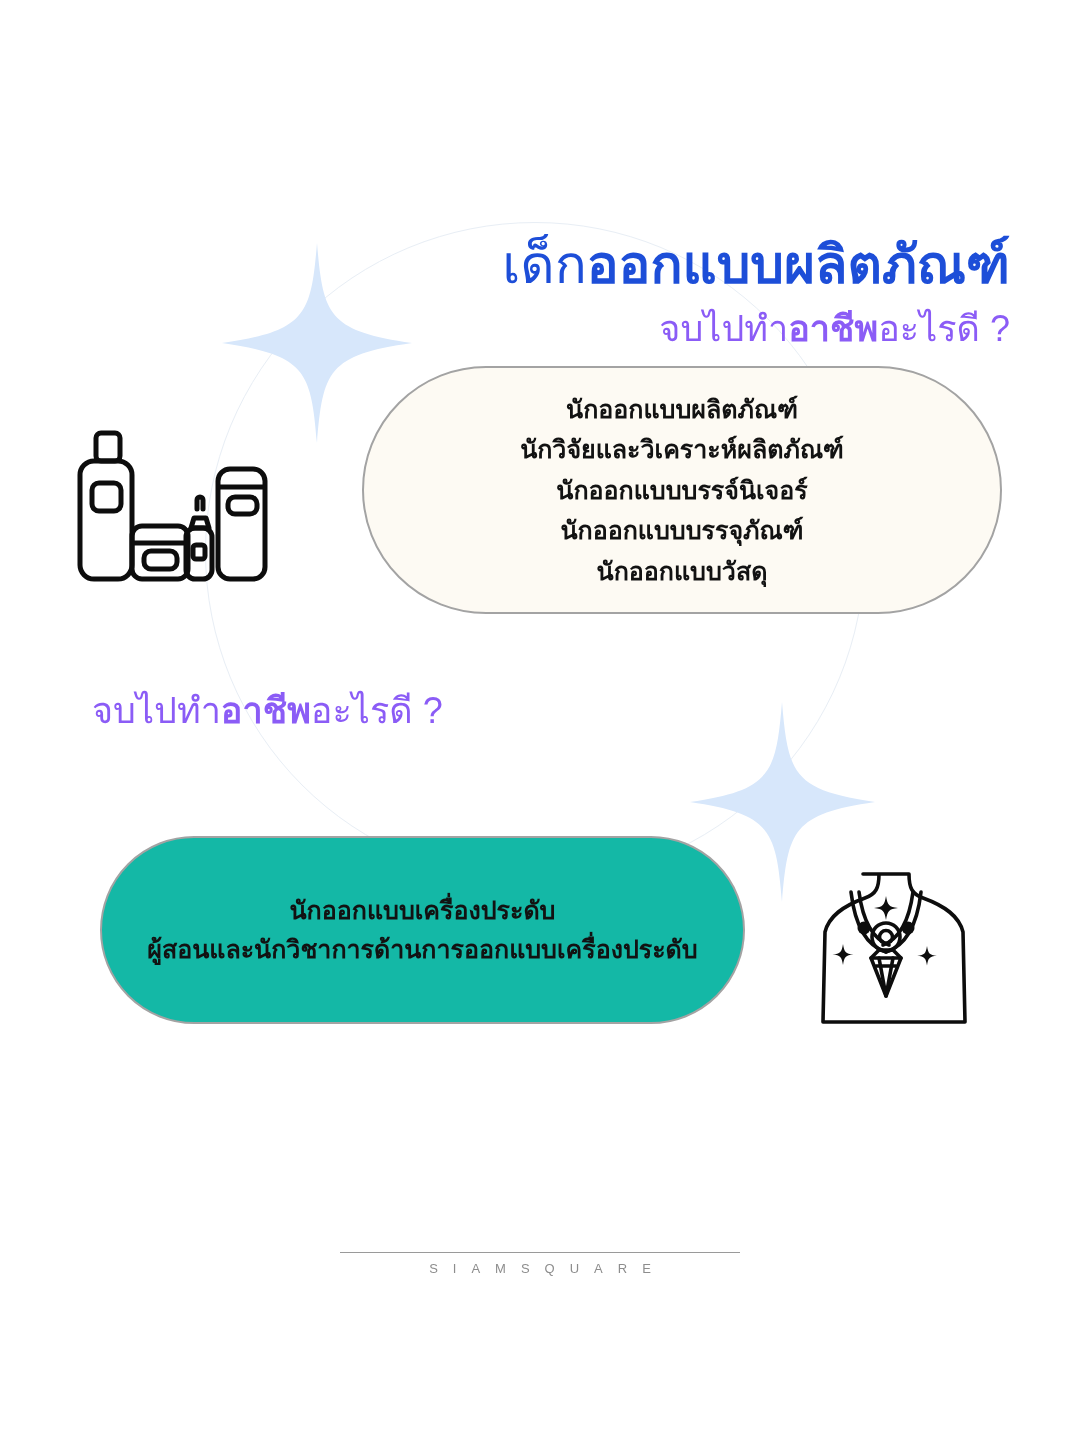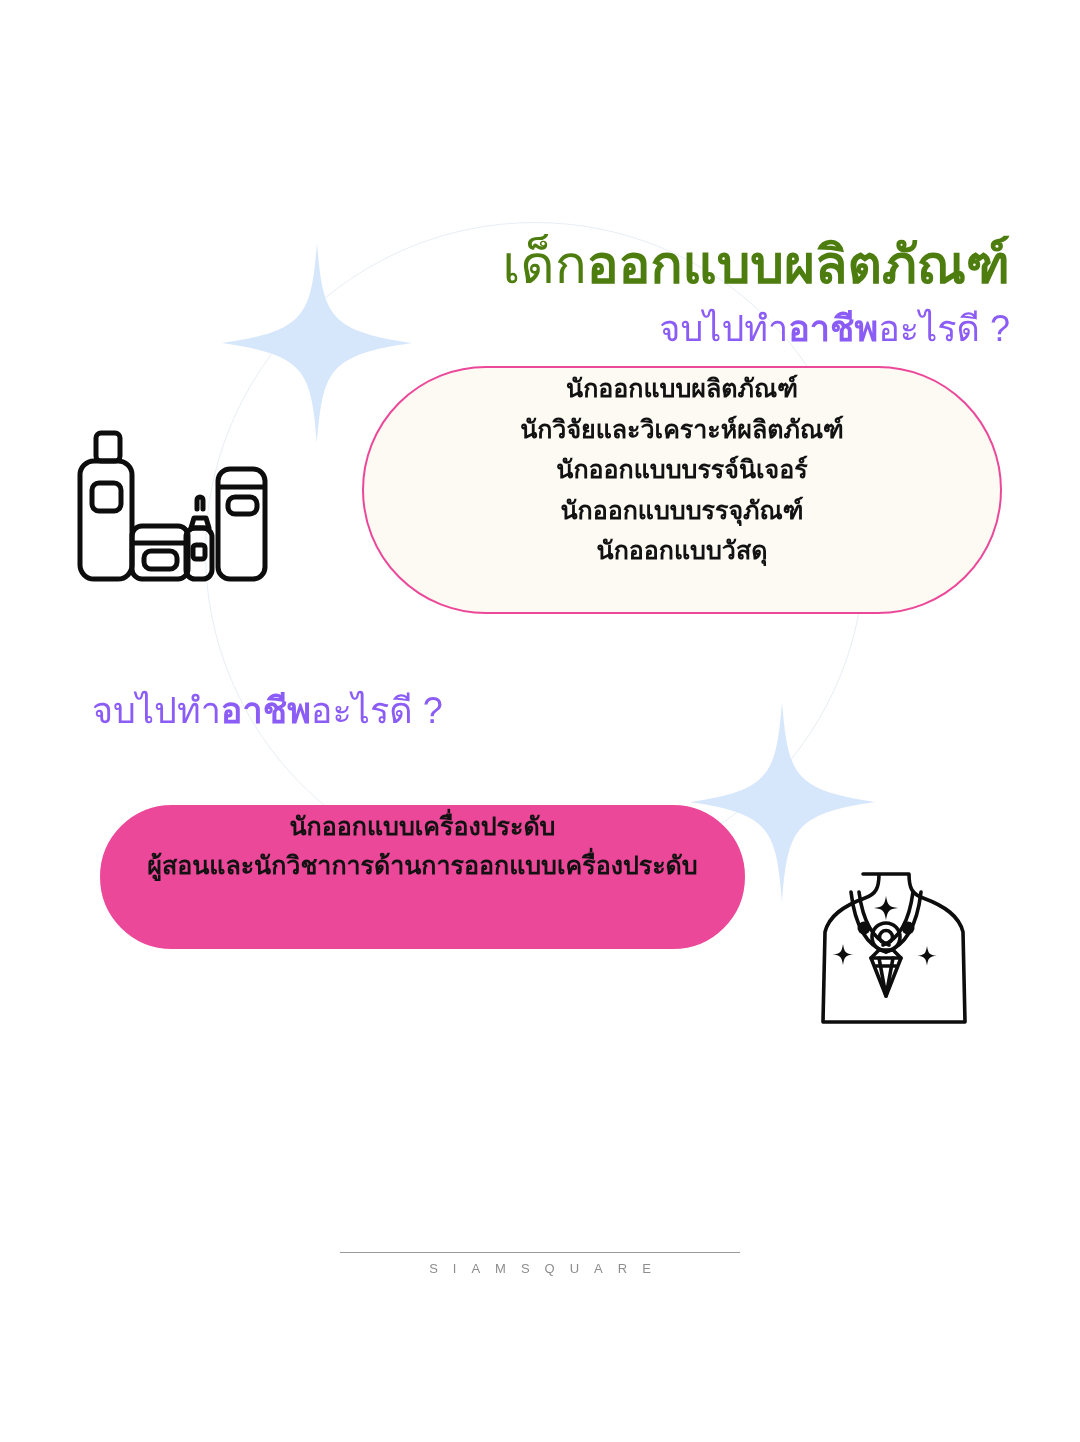--- a/index.html
+++ b/index.html
@@ -36,21 +36,21 @@
   }
   .sparkle svg { display: block; }
 
   
   .heading-block {
     position: absolute;
   }
   .heading-main {
     font-size: 53px;
     line-height: 1.12;
-    color: #4d7c0f;
+    color: #1d4ed8;
     font-weight: 400;
     white-space: nowrap;
   }
   .heading-main b { font-weight: 800; }
 
   .heading-sub {
     font-size: 36px;
     line-height: 1.2;
     color: #8b5cf6;
     font-weight: 400;
@@ -67,42 +67,43 @@
   .block-jewelry {
     left: 92px;
     top: 676px;
     text-align: left;
   }
 
   
   .card {
     position: absolute;
     box-sizing: border-box;
-    border: 2px solid #ec4899;
+    border: 2px solid #a3a3a3;
     display: flex;
     flex-direction: column;
     align-items: center;
+    justify-content: center;
     text-align: center;
   }
 
   .card-product {
     left: 362px;
     top: 366px;
     width: 640px;
     height: 248px;
     background: #fdfaf3;
     border-radius: 124px;
   }
 
   .card-jewelry {
     left: 100px;
-    top: 805px;
+    top: 836px;
     width: 645px;
-    height: 144px;
-    background: #ec4899;
+    height: 188px;
+    background: #14b8a6;
     border-radius: 96px;
   }
 
   .card-line {
     font-size: 25px;
     font-weight: 800;
     color: #121212;
     line-height: 1.62;
     white-space: nowrap;
   }

